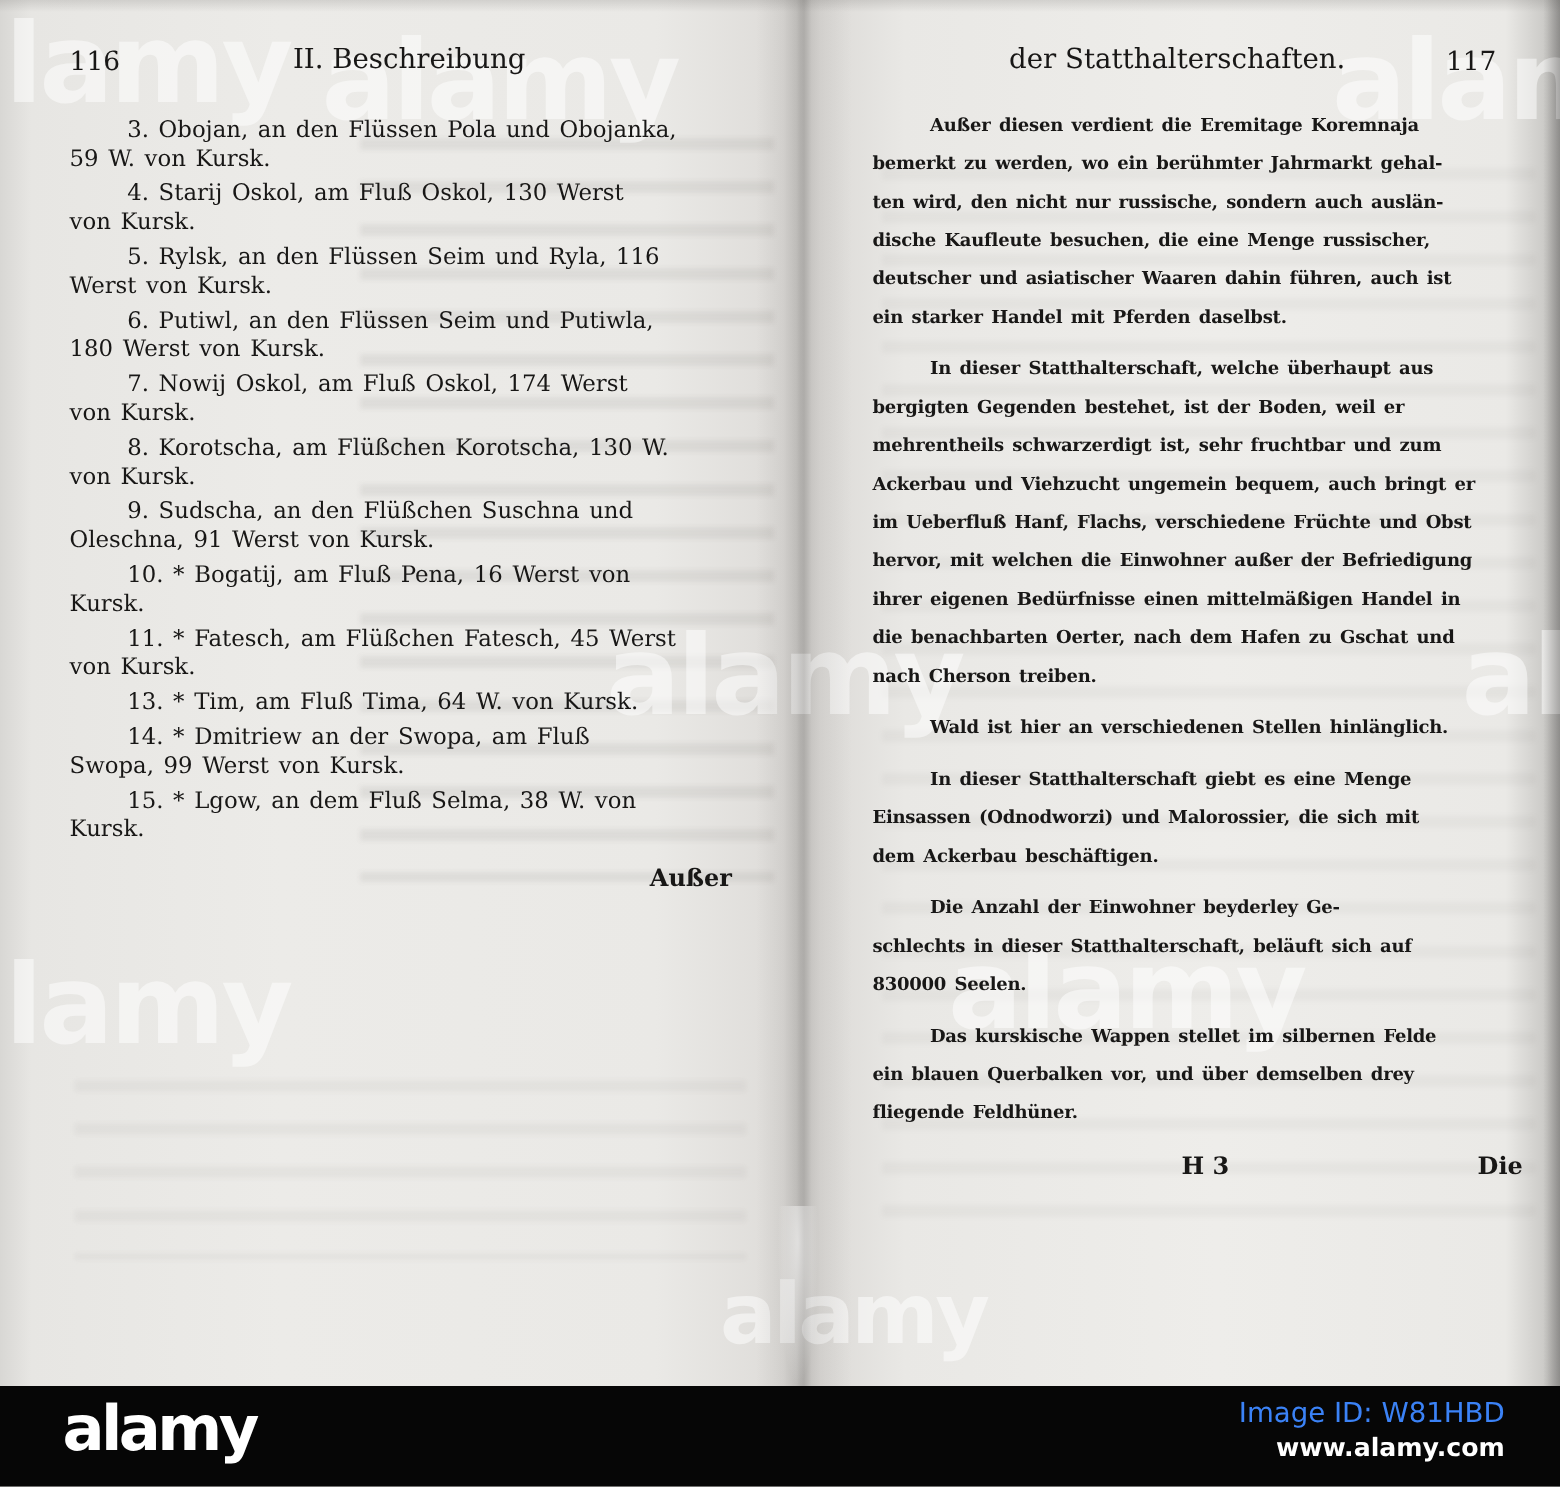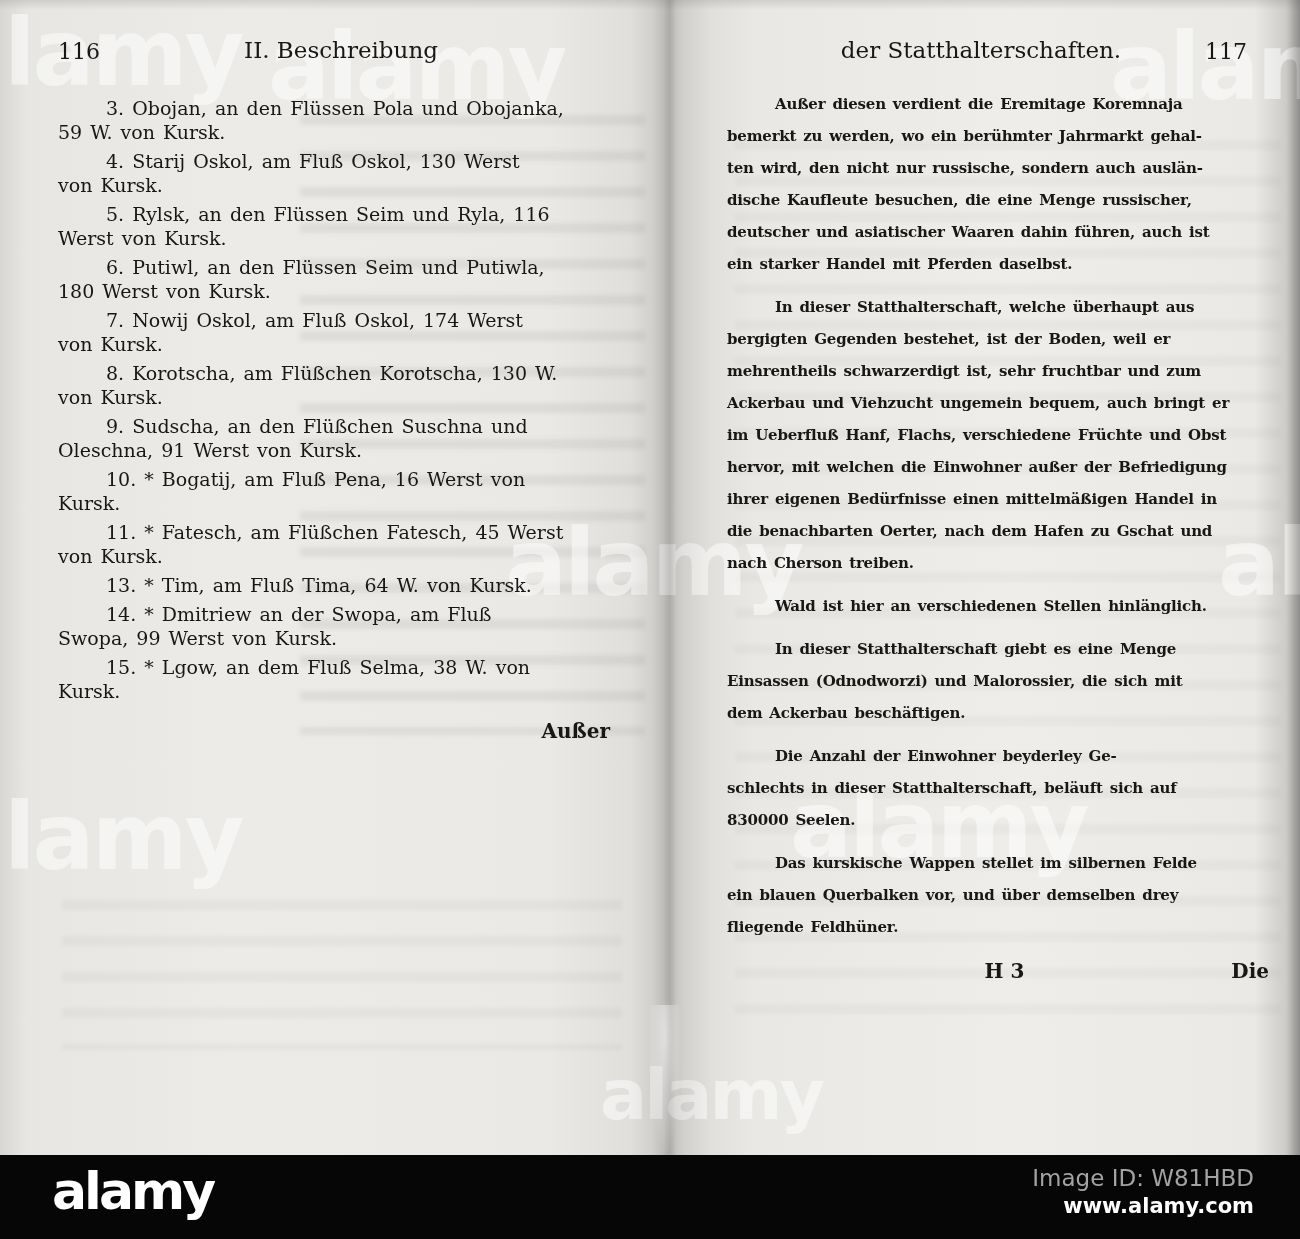--- a/index.html
+++ b/index.html
@@ -47,21 +47,21 @@
     background:radial-gradient(ellipse at 50% 20%, rgba(255,255,255,.55), rgba(255,255,255,0) 70%);
     pointer-events:none;}
   .right-edge{position:absolute;right:0;top:0;width:14px;height:1155px;pointer-events:none;
     background:linear-gradient(90deg, rgba(70,68,66,0), rgba(70,68,66,.35));}
   
   .bar{position:absolute;left:0;top:1155px;width:1300px;height:84px;background:#060606;
        color:#fff;font-family:"DejaVu Sans", sans-serif;}
   .bar .logo{position:absolute;left:52px;top:10px;font-size:52px;font-weight:800;
              letter-spacing:-3px;line-height:1;}
   .bar .meta{position:absolute;right:46px;top:9px;text-align:right;line-height:1.25;}
-  .bar .meta .id{font-size:23px;color:#a3a3a3;display:block;}
+  .bar .meta .id{font-size:23px;color:#3b82f6;display:block;}
   .bar .meta .url{font-size:21px;font-weight:bold;display:block;}
 </style>
 </head>
 <body>
 
 <div class="scan">
 
   <div class="ghost g1"></div>
   <div class="ghost g2"></div>
   <div class="ghost g3"></div>

